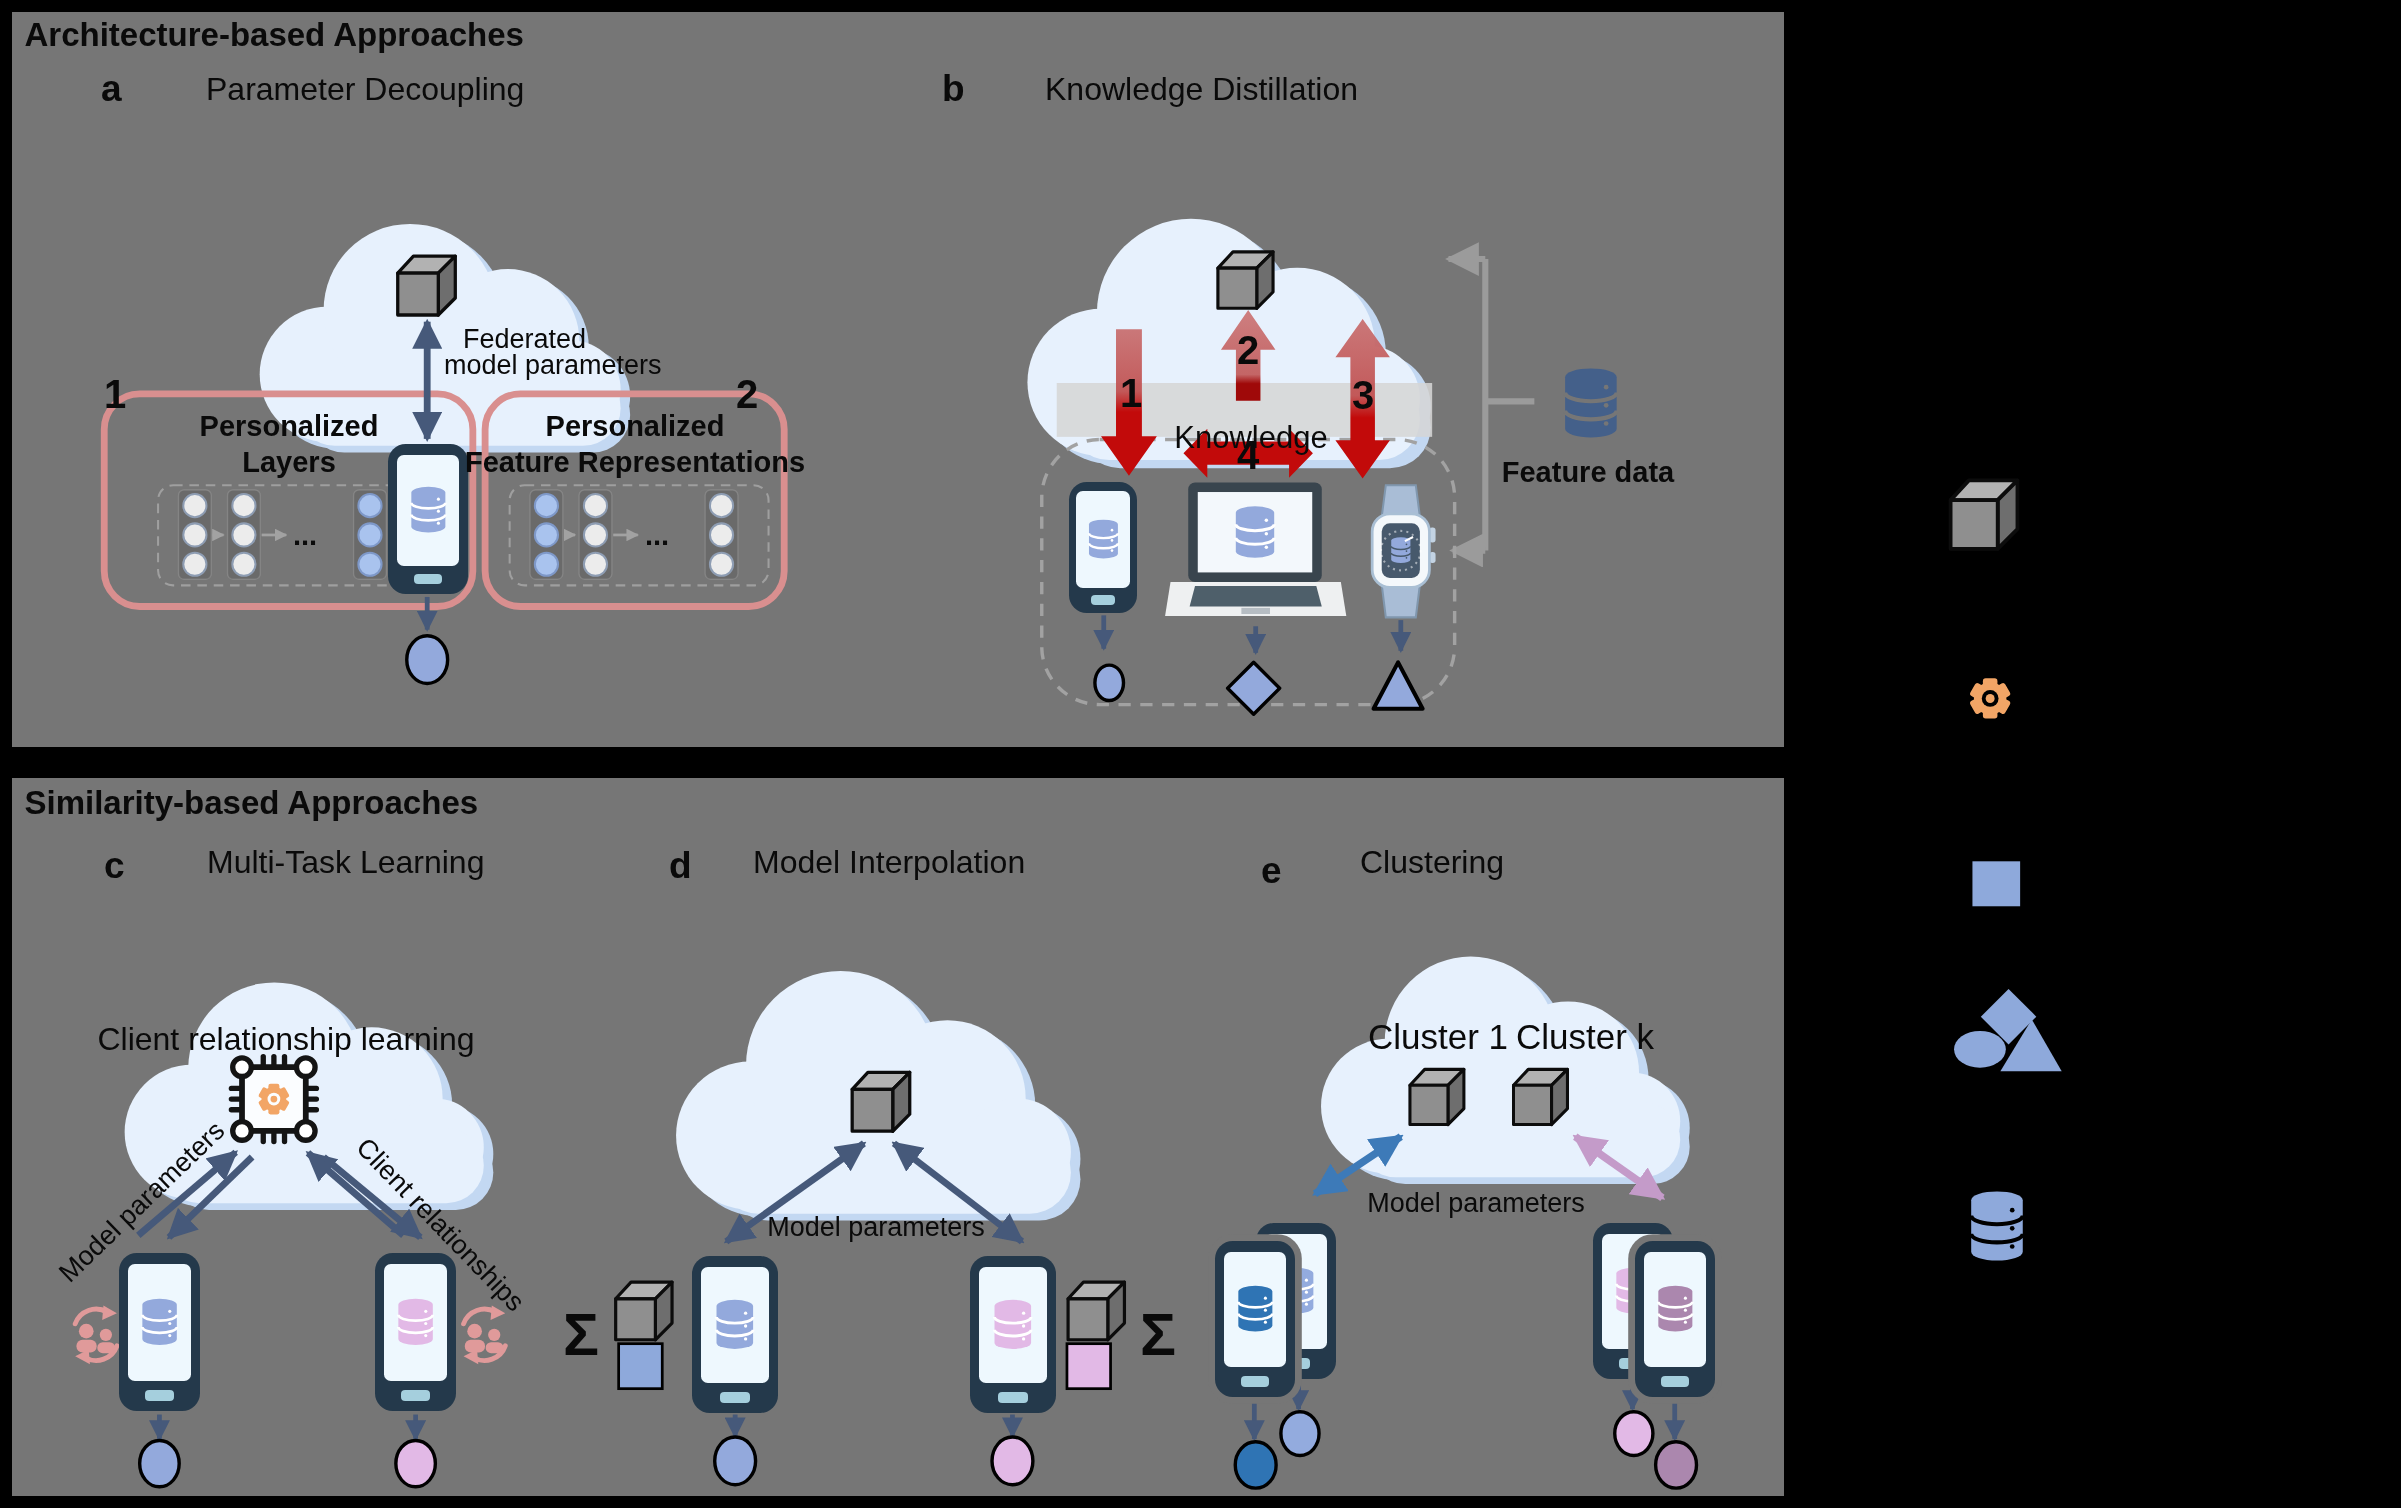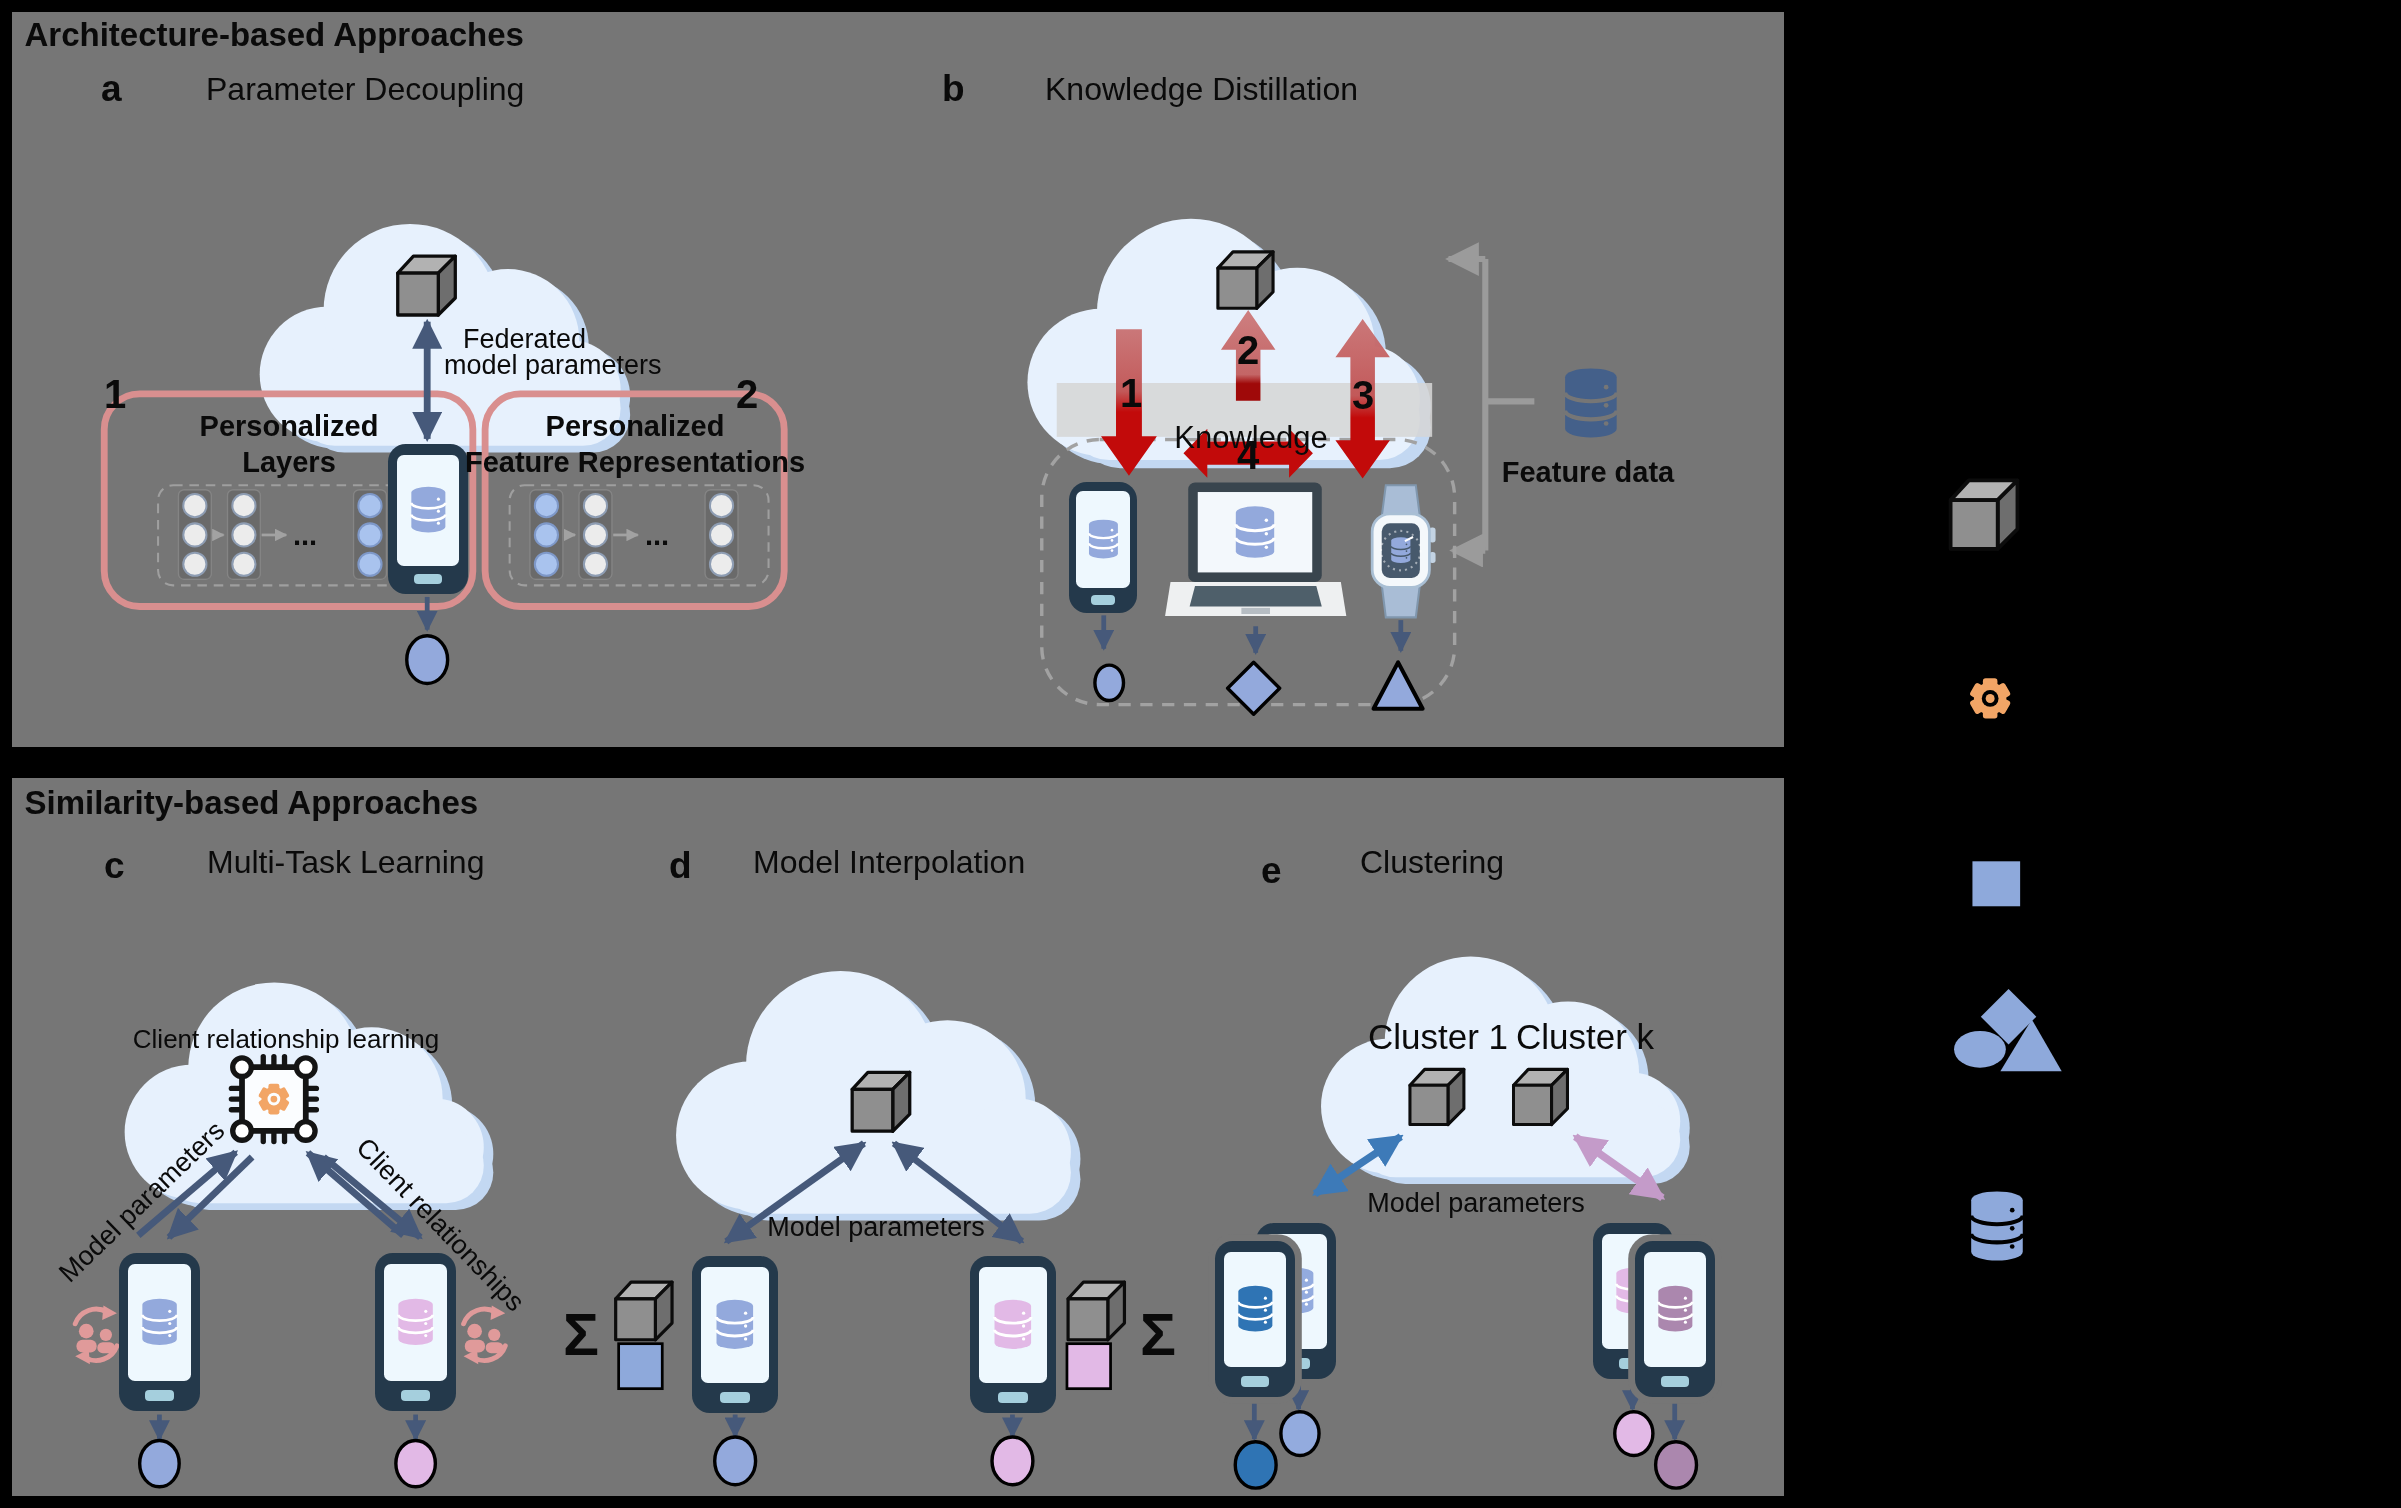--- a/index.html
+++ b/index.html
@@ -433,21 +433,21 @@
 <div class="t dots ctr" style="left:305px;top:535px;">...</div>
 <div class="t dots ctr" style="left:657px;top:535px;">...</div>
 
 <div class="t num" style="left:1131px;top:393px;">1</div>
 <div class="t num" style="left:1248px;top:350px;">2</div>
 <div class="t num" style="left:1363px;top:395px;">3</div>
 <div class="t num" style="left:1248px;top:455px;">4</div>
 <div class="t knw ctr" style="left:1251px;top:410px;">Knowledge</div>
 <div class="t pub ctr" style="left:1588px;top:472px;">Feature data</div>
 
-<div class="t ann ctr" style="left:286px;top:1039px;font-size:26px;">Client relationship learning</div>
+<div class="t ann ctr" style="left:286px;top:1039px;font-size:32px;">Client relationship learning</div>
 <div class="t ann2 rot-l" style="left:142px;top:1202px;">Model parameters</div>
 <div class="t ann2 rot-r" style="left:440px;top:1225px;">Client relationships</div>
 
 <div class="t ann2 ctr" style="left:876px;top:1227px;">Model parameters</div>
 <div class="t sigma ctr" style="left:581px;top:1334px;">Σ</div>
 <div class="t sigma ctr" style="left:1158px;top:1334px;">Σ</div>
 
 <div class="t clu ctr" style="left:1438px;top:1037px;">Cluster 1</div>
 <div class="t clu ctr" style="left:1585px;top:1037px;">Cluster k</div>
 <div class="t ann2 ctr" style="left:1476px;top:1203px;">Model parameters</div>

